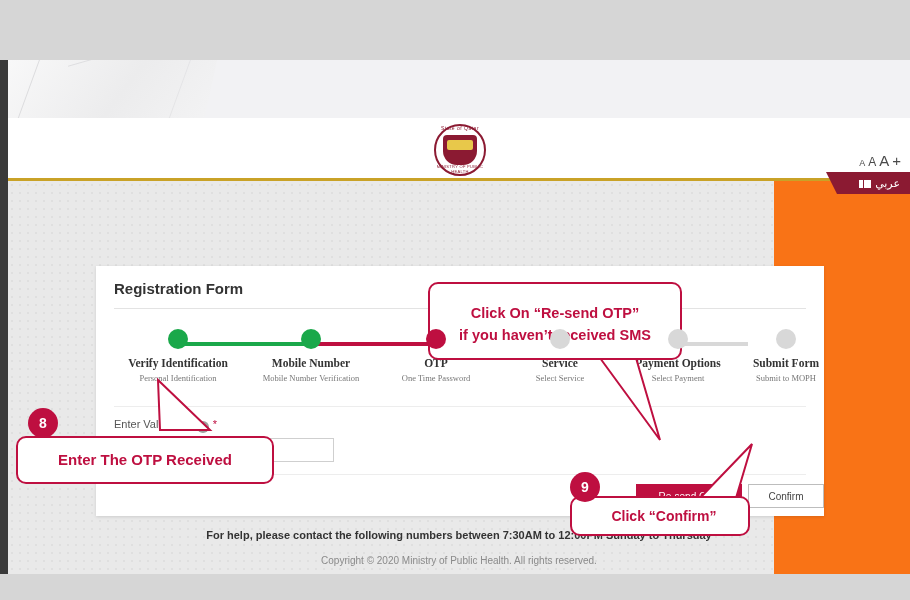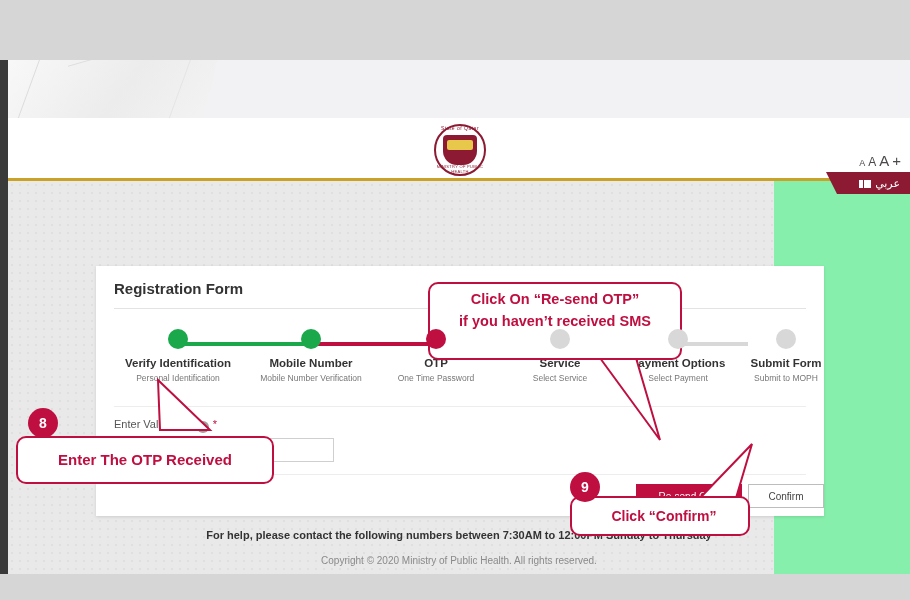--- a/index.html
+++ b/index.html
@@ -38,21 +38,21 @@
     position: absolute;
     left: 0; top: 60px;
     width: 8px; height: 514px;
     background: #3a3a3a;
   }
   
   .browser {
     position: absolute;
     left: 8px; top: 60px;
     width: 902px; height: 514px;
-    background: #86efac;
+    background: #f97316;
     overflow: hidden;
   }
   .hero {
     position: absolute;
     left: 0; top: 0;
     width: 902px; height: 58px;
     background: #f2f2f4;
     overflow: hidden;
   }
   .hero:before {
@@ -237,20 +237,21 @@
     position: absolute;
     left: 62px; top: 18px;
     width: 140px; height: 4px;
     background: #1aa84a;
   }
   .step {
     position: absolute;
     top: 0;
     width: 124px;
     text-align: center;
+    font-family: Liberation Serif, serif;
   }
   .step .bullet {
     width: 20px; height: 20px;
     border-radius: 50%;
     background: #d8d8d8;
     margin: 5px auto 0;
     position: relative;
     z-index: 2;
   }
   .step.done .bullet { background: #1aa84a; }
@@ -364,21 +365,21 @@
     text-align: center;
     font-weight: bold;
   }
   #callout-resend {
     left: 428px; top: 282px;
     width: 254px; height: 78px;
   }
   #callout-resend .txt {
     font-size: 14.5px;
     line-height: 22px;
-    padding-top: 4px;
+    padding-top: 18px;
   }
   .tail-svg { position: absolute; overflow: visible; }
   #callout-otp {
     left: 16px; top: 430px;
     width: 258px; height: 48px; margin-top: 6px;
   }
   #callout-otp .txt {
     font-size: 15px;
     line-height: 44px;
   }

